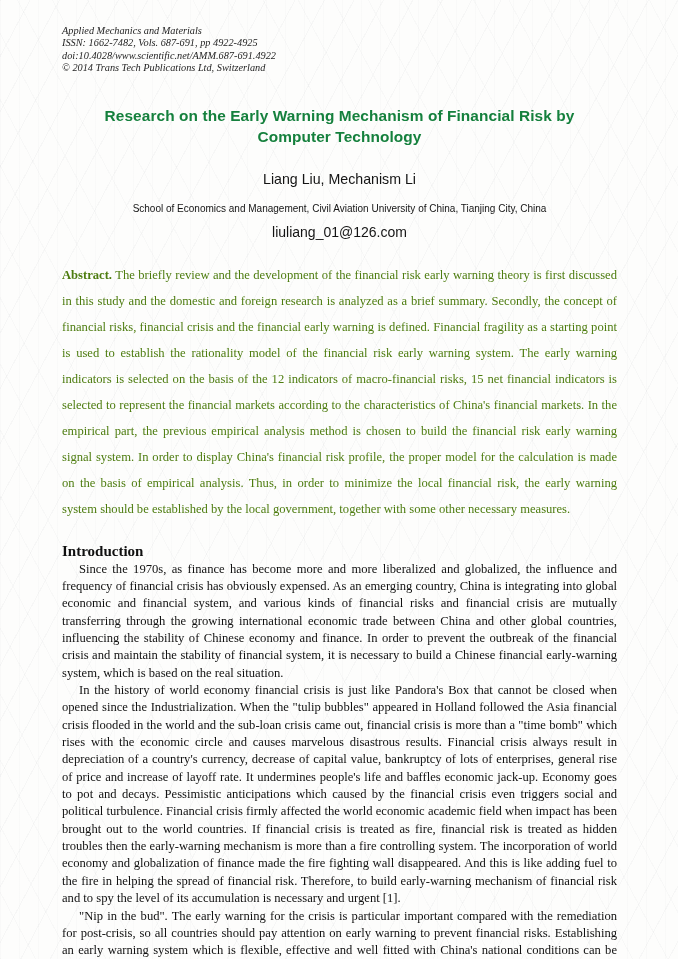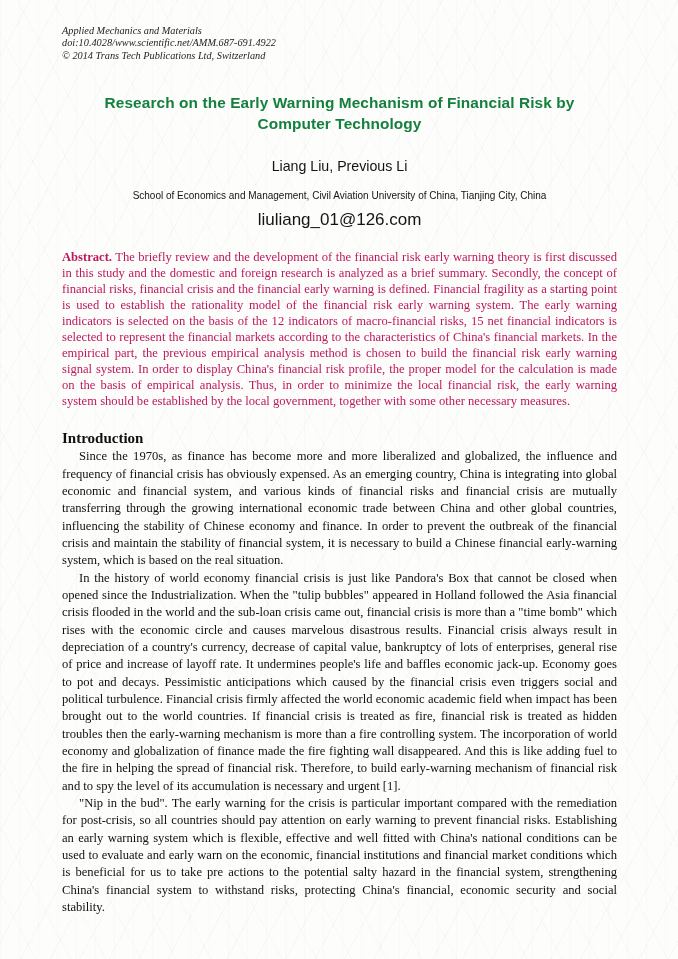--- a/index.html
+++ b/index.html
@@ -93,21 +93,21 @@
     font-family: "Liberation Sans", "DejaVu Sans", sans-serif;
     font-size: 10px;
     line-height: 15px;
     text-align: center;
     color: #141414;
   }
 
   .email {
     margin-top: 9px;
     font-family: "Liberation Sans", "DejaVu Sans", sans-serif;
-    font-size: 17px;
+    font-size: 14px;
     line-height: 15px;
     text-align: center;
     color: #141414;
   }
 
   
   .keywords {
     margin-top: 27px;
     font-family: "Liberation Sans", "DejaVu Sans", sans-serif;
     font-size: 11.2px;
@@ -115,24 +115,24 @@
     text-align: left;
     color: #141414;
   }
   .keywords .kw-label { font-weight: bold; }
 
   
   .abstract {
     margin-top: 22px;
     font-family: "Liberation Serif", "DejaVu Serif", serif;
     font-size: 12.6px;
-    line-height: 16px;
+    line-height: 26px;
     text-align: justify;
     text-justify: inter-word;
-    color: #be185d;
+    color: #4d7c0f;
   }
   .abstract .abs-label { font-weight: bold; }
 
   
   .section-heading {
     margin-top: 21px;
     font-family: "Liberation Serif", "DejaVu Serif", serif;
     font-weight: bold;
     font-size: 15px;
     line-height: 16px;
@@ -159,28 +159,29 @@
 
 <div class="page">
 
   <div class="watermark"></div>
 
   <div class="content">
 
     <div class="journal-header">
       <div class="left-meta">
         <div>Applied Mechanics and Materials</div>
+        <div>ISSN: 1662-7482, Vols. 687-691, pp 4922-4925</div>
         <div>doi:10.4028/www.scientific.net/AMM.687-691.4922</div>
         <div>© 2014 Trans Tech Publications Ltd, Switzerland</div>
       </div>
     </div>
 
     <div class="paper-title">Research on the Early Warning Mechanism of Financial Risk by Computer Technology</div>
 
-    <div class="authors">Liang Liu, Previous Li</div>
+    <div class="authors">Liang Liu, Mechanism Li</div>
     <div class="affiliation">School of Economics and Management, Civil Aviation University of China, Tianjing City, China</div>
     <div class="email">liuliang_01@126.com</div>
 
 
     <div class="abstract">
       <span class="abs-label">Abstract.</span><span> The briefly review and the development of the financial risk early warning theory is first discussed in this study and the domestic and foreign research is analyzed as a brief summary. Secondly, the concept of financial risks, financial crisis and the financial early warning is defined. Financial fragility as a starting point is used to establish the rationality model of the financial risk early warning system. The early warning indicators is selected on the basis of the 12 indicators of macro-financial risks, 15 net financial indicators is selected to represent the financial markets according to the characteristics of China's financial markets. In the empirical part, the previous empirical analysis method is chosen to build the financial risk early warning signal system. In order to display China's financial risk profile, the proper model for the calculation is made on the basis of empirical analysis. Thus, in order to minimize the local financial risk, the early warning system should be established by the local government, together with some other necessary measures.</span>
     </div>
 
     <div class="section-heading">Introduction</div>
 

